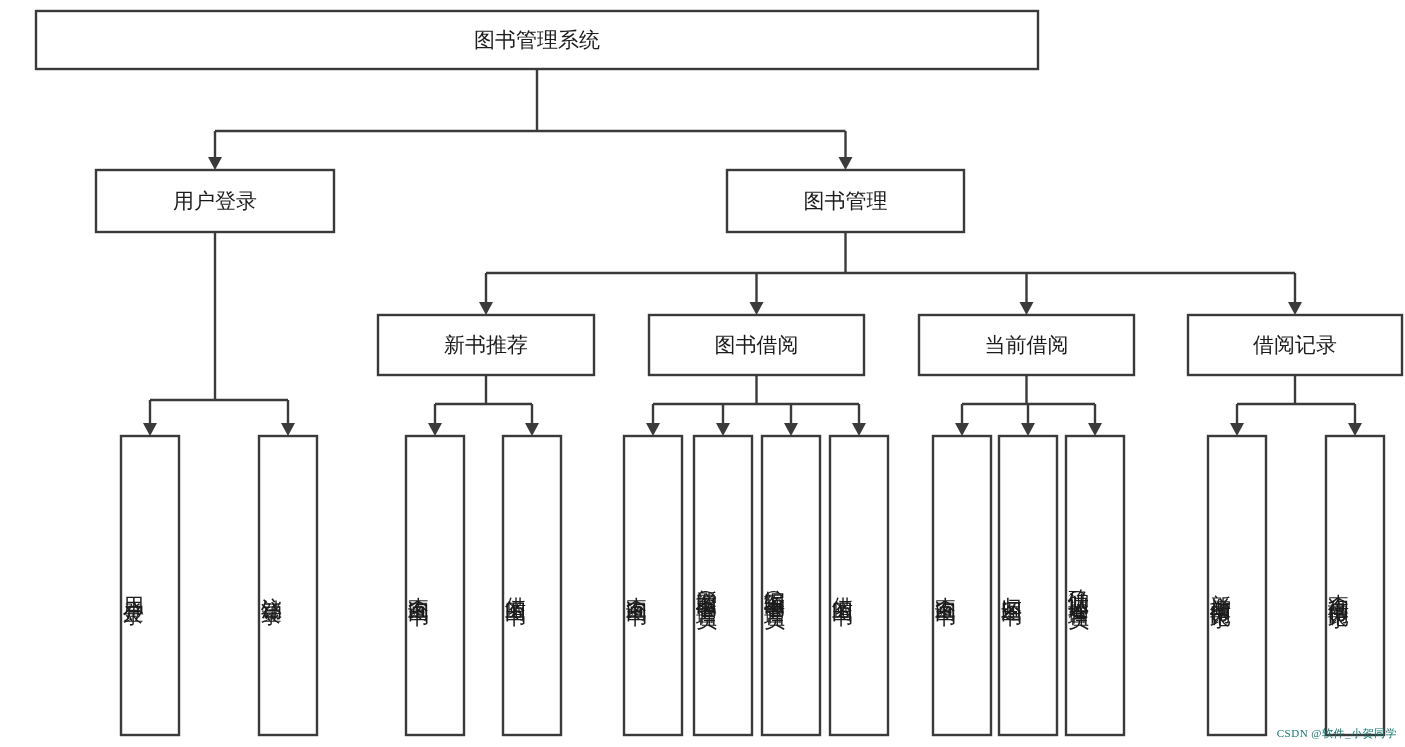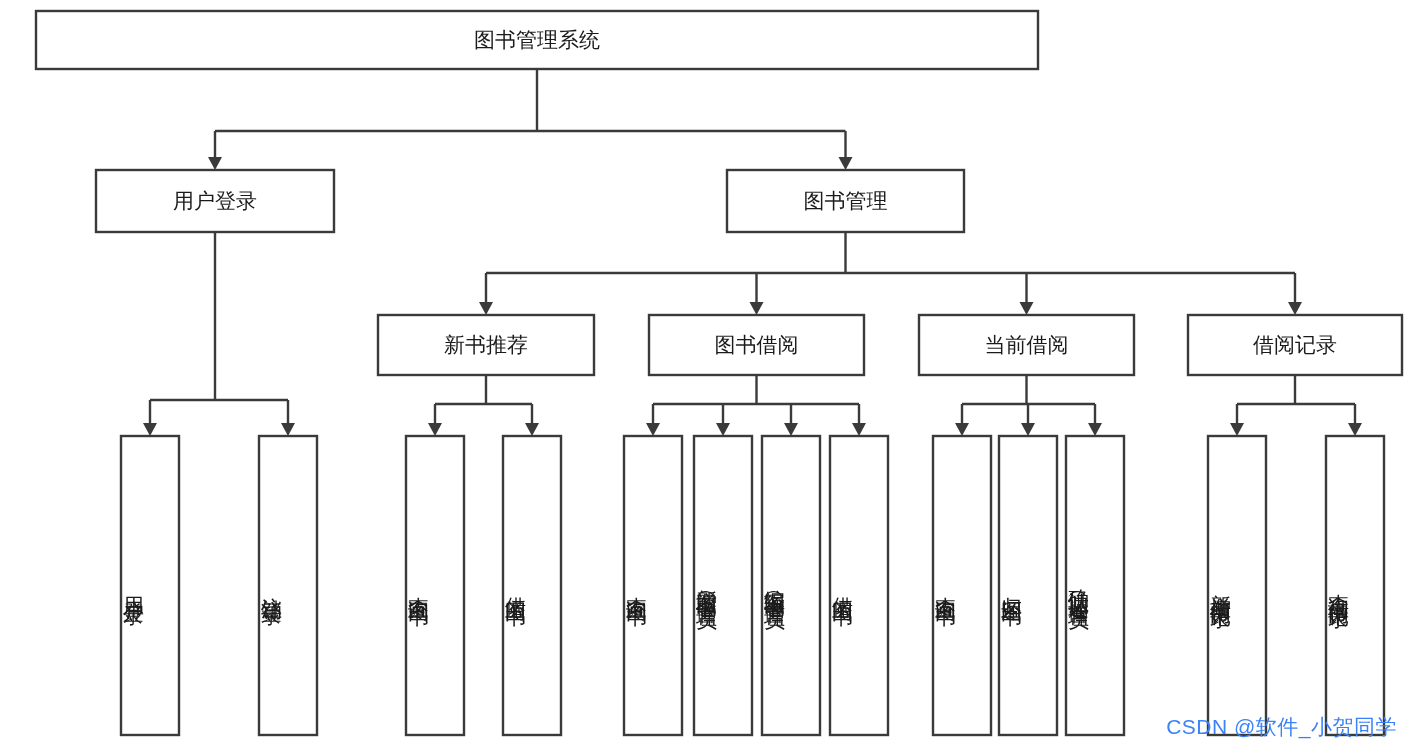--- a/index.html
+++ b/index.html
@@ -58,23 +58,23 @@
     font-size: 21px;
     line-height: 1;
     letter-spacing: 3px;
     color: #1b1b1b;
     white-space: nowrap;
   }
   #watermark {
     position: absolute;
     right: 8px;
     bottom: 6px;
-    font-family: Liberation Sans, sans-serif;
-    font-size: 21px;
-    color: #3b82f6;
+    font-family: Liberation Serif, serif;
+    font-size: 11px;
+    color: #0f766e;
     letter-spacing: 0.5px;
     white-space: nowrap;
   }
 </style>
 </head>
 <body>
 
 <div id="chart-root">
   <svg id="diagram-svg" width="1405" height="747" viewBox="0 0 1405 747" xmlns="http://www.w3.org/2000/svg">
       <g>

